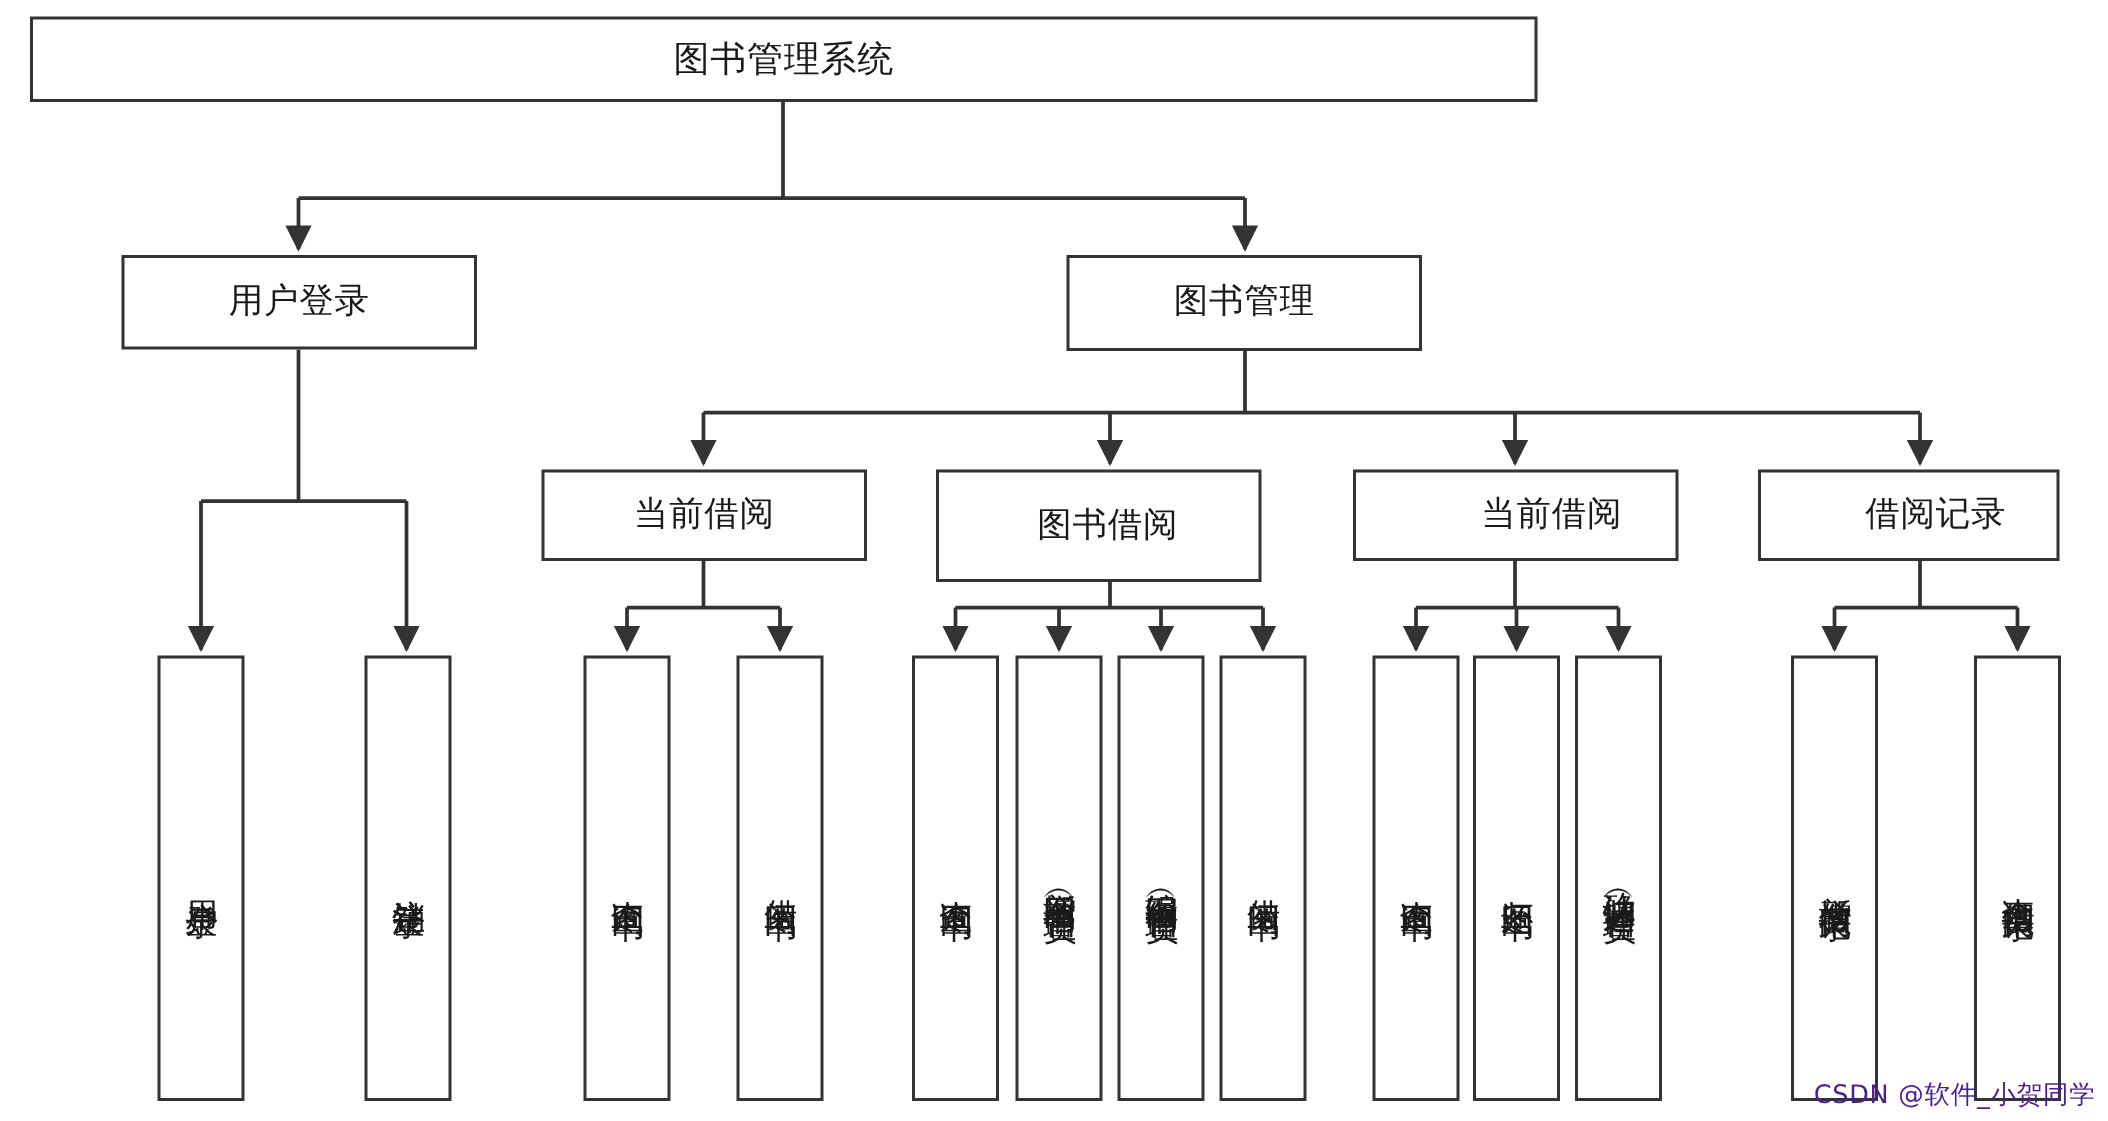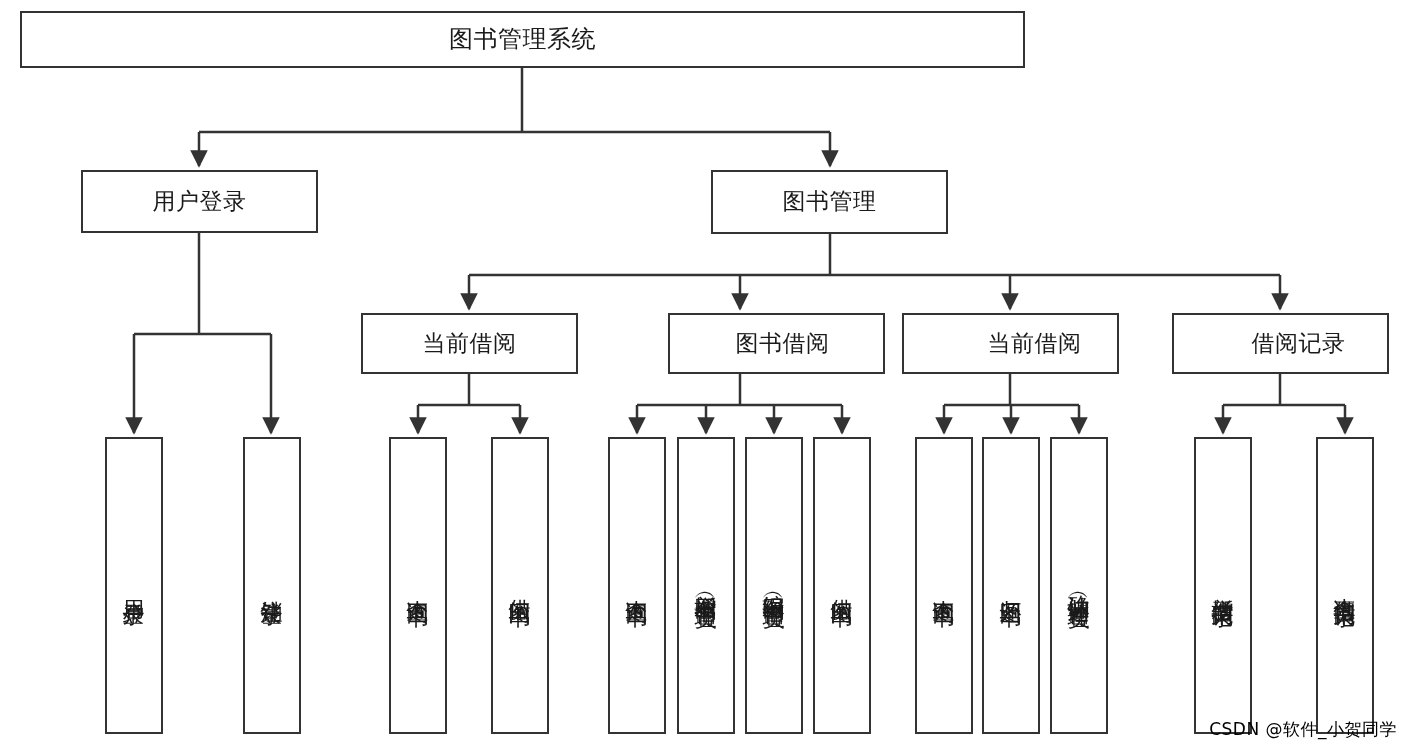--- a/index.html
+++ b/index.html
@@ -63,21 +63,21 @@
     line-height: 1.32;
     letter-spacing: 2px;
     white-space: pre-line;
     max-height: 100%;
   }
   #watermark {
     position: absolute;
     right: 8px;
     bottom: 6px;
     font-size: 17px;
-    color: #000000;
+    color: #4c1d95;
     letter-spacing: 0.5px;
     z-index: 5;
     user-select: none;
     white-space: nowrap;
   }
 </style>
 </head>
 <body>
 
 <div id="canvas">
@@ -141,29 +141,29 @@
   </div>
 
   <div class="node h" style="left:711px; top:170px; width:237px; height:64px;">
     <span class="label">图书管理</span>
   </div>
 
   <div class="node h" style="left:361px; top:313px; width:217px; height:61px;">
     <span class="label">当前借阅</span>
   </div>
 
-  <div class="node h" style="left:668px; top:313px; width:217px; height:61px;padding-left:12px;">
+  <div class="node h" style="left:624px; top:313px; width:217px; height:75px;padding-left:12px;">
     <span class="label">图书借阅</span>
   </div>
 
   <div class="node h" style="left:902px; top:313px; width:217px; height:61px;padding-left:48px;">
     <span class="label">当前借阅</span>
   </div>
 
-  <div class="node h" style="left:1172px; top:313px; width:217px; height:61px;padding-left:36px;">
+  <div class="node h" style="left:1172px; top:313px; width:201px; height:61px;padding-left:36px;">
     <span class="label">借阅记录</span>
   </div>
 
   <div class="node v" style="left:105px; top:437px; width:58px; height:297px;">
     <span class="label">用户登录</span>
   </div>
 
   <div class="node v" style="left:243px; top:437px; width:58px; height:297px;">
     <span class="label">注销登录</span>
   </div>

